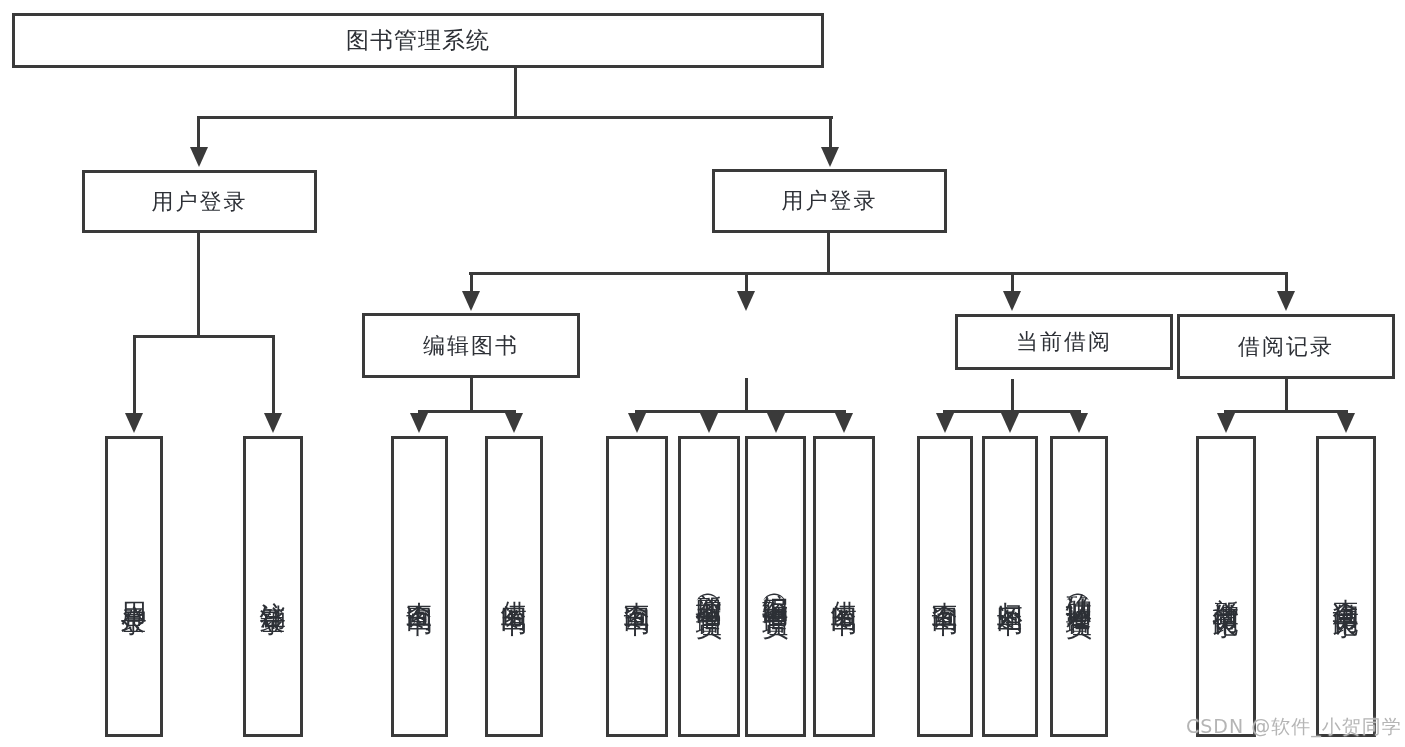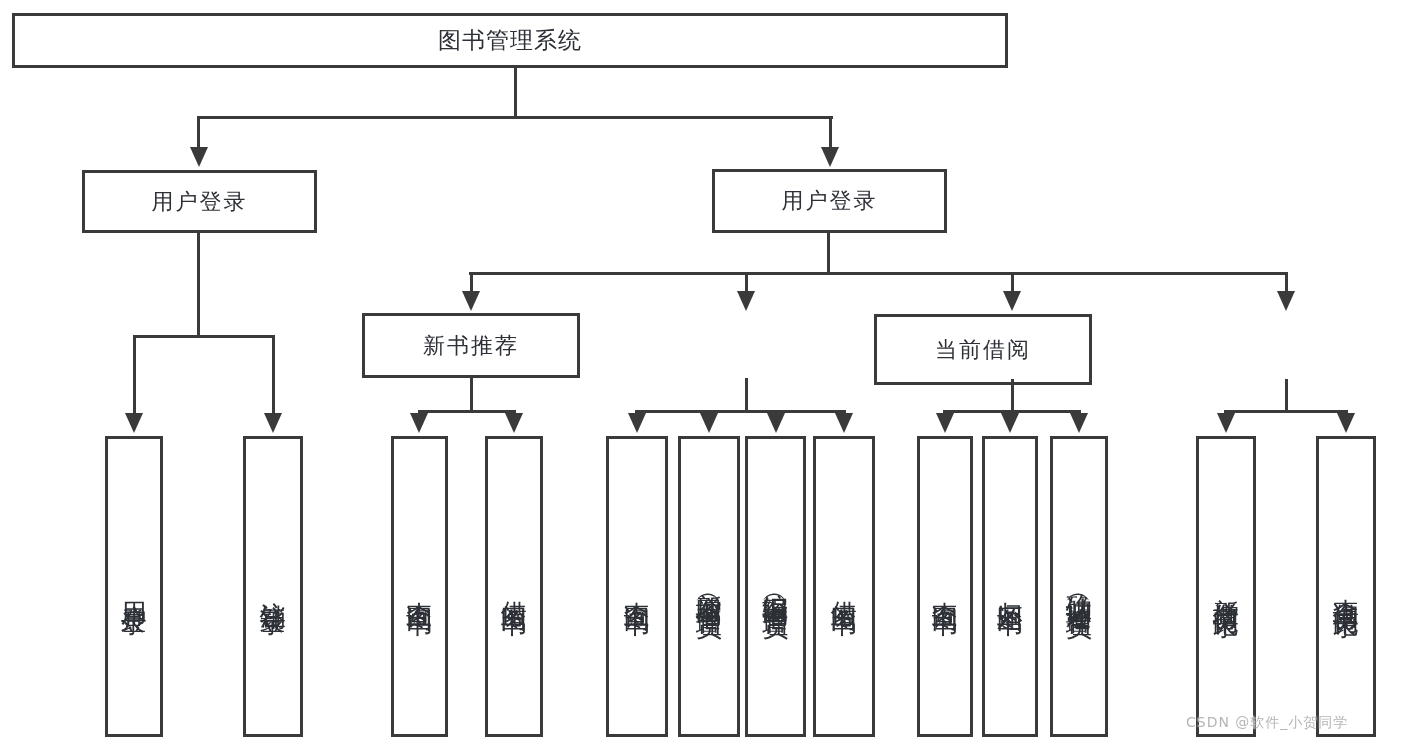--- a/index.html
+++ b/index.html
@@ -16,37 +16,38 @@
   .vbox{
     writing-mode:vertical-rl;font-size:26px;letter-spacing:3px;line-height:1.1;
   }
   .ln{position:absolute;background:#3a3a3a;display:block;}
   .ar{
     position:absolute;display:block;width:0;height:0;
     border-left:9px solid transparent;border-right:9px solid transparent;
     border-top:20px solid #3a3a3a;
   }
   .watermark{
-    position:absolute;left:1186px;top:714px;font-size:14px;color:#b5b5b5;
+    position:absolute;left:1186px;top:714px;font-size:19px;color:#b5b5b5;
     white-space:nowrap;z-index:6;letter-spacing:1px;
     text-shadow:0 0 2px #ffffff;
   }
 </style>
 </head>
 <body>
 
 <div id="canvas">
 
-  <div class="box hbox root" style="left:12px;top:13px;width:996px;height:55px">图书管理系统</div>
+  <div class="box hbox root" style="left:12px;top:13px;width:812px;height:55px">图书管理系统</div>
 
   <div class="box hbox" style="left:82px;top:170px;width:235px;height:63px">用户登录</div>
   <div class="box hbox" style="left:712px;top:169px;width:235px;height:64px">用户登录</div>
 
-  <div class="box hbox" style="left:362px;top:313px;width:218px;height:65px">新书推荐</div>
-  <div class="box hbox" style="left:874px;top:314px;width:218px;height:71px">当前借阅</div>
+  <div class="box hbox" style="left:362px;top:313px;width:218px;height:65px">编辑图书</div>
+  <div class="box hbox" style="left:955px;top:314px;width:218px;height:56px">当前借阅</div>
+  <div class="box hbox" style="left:1177px;top:314px;width:218px;height:65px">借阅记录</div>
 
   <div class="box vbox" style="left:105px;top:436px;width:58px;height:301px">用户登录</div>
   <div class="box vbox" style="left:243px;top:436px;width:60px;height:301px">注销登录</div>
 
   <div class="box vbox" style="left:391px;top:436px;width:57px;height:301px">查询图书</div>
   <div class="box vbox" style="left:485px;top:436px;width:58px;height:301px">借阅图书</div>
 
   <div class="box vbox" style="left:606px;top:436px;width:62px;height:301px">查询图书</div>
   <div class="box vbox" style="left:678px;top:436px;width:62px;height:301px">新增图书（管理员）</div>
   <div class="box vbox" style="left:745px;top:436px;width:61px;height:301px">编辑图书（管理员）</div>

